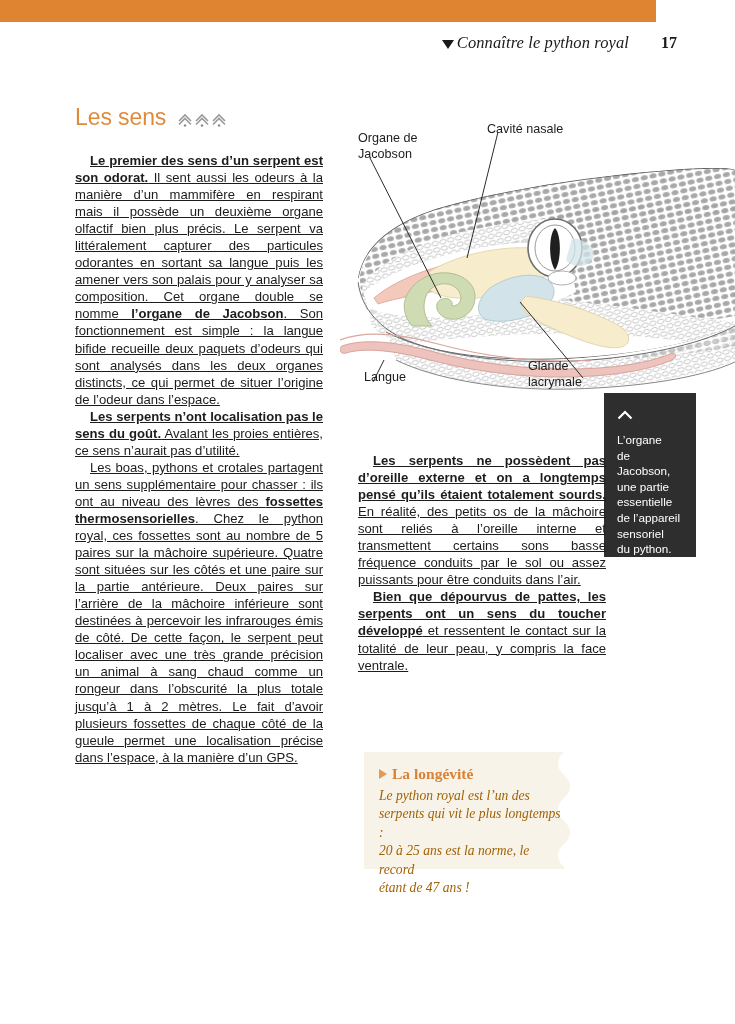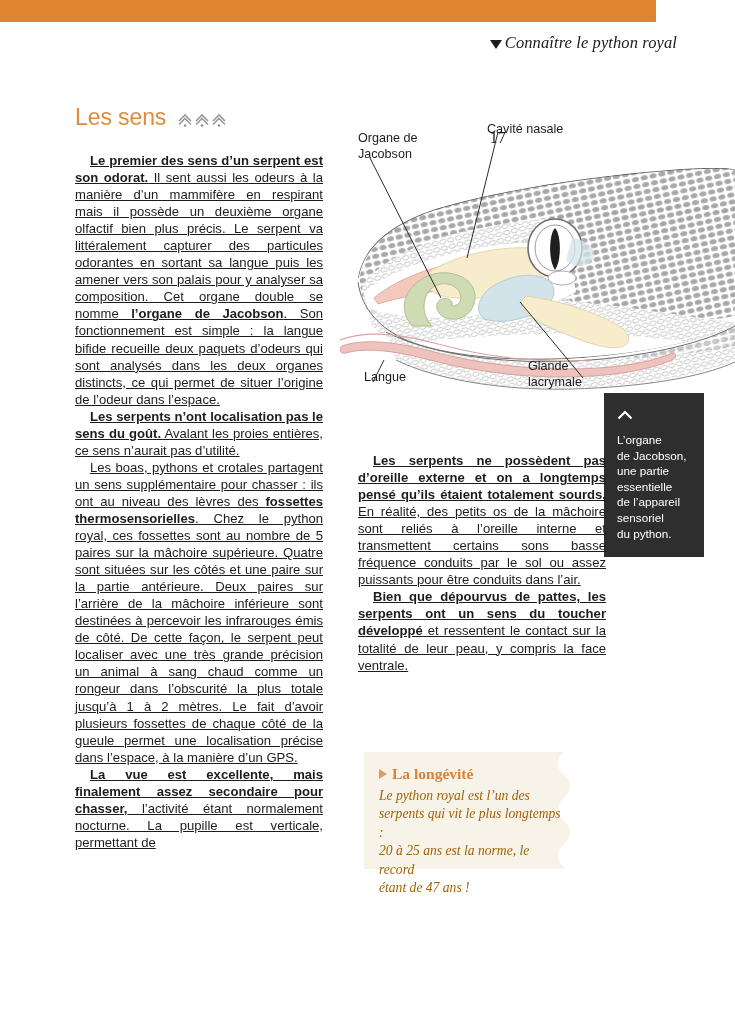--- a/index.html
+++ b/index.html
@@ -30,21 +30,20 @@
   }
 
   
   .running-head {
     position: absolute;
     right: 58px;
     top: 33px;
     display: flex;
     align-items: baseline;
     gap: 32px;
-    flex-direction: column;
   }
   .rh-inner {
     display: flex;
     align-items: center;
     gap: 3px;
   }
   .rh-marker {
     width: 0; height: 0;
     border-left: 6px solid transparent;
     border-right: 6px solid transparent;
@@ -55,24 +54,23 @@
   .rh-text {
     font-family: "Liberation Serif", serif;
     font-style: italic;
     font-size: 16.5px;
     color: #1a1a1a;
     letter-spacing: .1px;
     white-space: nowrap;
   }
   .rh-page {
     font-family: "Liberation Serif", serif;
-    font-weight: normal;
+    font-weight: bold;
     font-size: 16px;
     color: #1a1a1a;
-    margin-top: 44px;
   }
 
   
   .section-head {
     position: absolute;
     left: 75px;
     top: 104px;
     display: flex;
     align-items: center;
     gap: 11px;
@@ -133,21 +131,21 @@
   .lbl-jacobson { left: 358px; top: 131px; width: 92px; }
   .lbl-cavite   { left: 487px; top: 122px; width: 110px; }
   .lbl-langue   { left: 364px; top: 370px; }
   .lbl-glande   { left: 528px; top: 359px; width: 80px; }
 
   
   .caption-box {
     position: absolute;
     left: 604px;
     top: 393px;
-    width: 100px;
+    width: 92px;
     height: 164px;
     background: #2e2e2e;
     padding: 13px 12px 10px 13px;
   }
   .cap-chev { margin-bottom: 8px; }
   .caption-text {
     font-family: "Liberation Sans", sans-serif;
     font-size: 11.7px;
     line-height: 15.6px;
     color: #ffffff;
@@ -346,21 +344,20 @@
 essentielle
 de l’appareil
 sensoriel
 du python.</div>
   </div>
 
   <div class="col col-left">
     <p><span class="indent"></span><b>Le premier des sens d’un serpent est son odorat.</b><span> Il sent aussi les odeurs à la manière d’un mammifère en respirant mais il possède un deuxième organe olfactif bien plus précis. Le serpent va littéralement capturer des particules odorantes en sortant sa langue puis les amener vers son palais pour y analyser sa composition. Cet organe double se nomme </span><b>l’organe de Jacobson</b><span>. Son fonctionnement est simple : la langue bifide recueille deux paquets d’odeurs qui sont analysés dans les deux organes distincts, ce qui permet de situer l’origine de l’odeur dans l’espace.</span></p>
     <p><span class="indent"></span><b>Les serpents n’ont localisation pas le sens du goût.</b><span> Avalant les proies entières, ce sens n’aurait pas d’utilité.</span></p>
     <p><span class="indent"></span><span>Les boas, pythons et crotales partagent un sens supplémentaire pour chasser : ils ont au niveau des lèvres des </span><b>fossettes thermosensorielles</b><span>. Chez le python royal, ces fossettes sont au nombre de 5 paires sur la mâchoire supérieure. Quatre sont situées sur les côtés et une paire sur la partie antérieure. Deux paires sur l’arrière de la mâchoire inférieure sont destinées à percevoir les infrarouges émis de côté. De cette façon, le serpent peut localiser avec une très grande précision un animal à sang chaud comme un rongeur dans l’obscurité la plus totale jusqu’à 1 à 2 mètres. Le fait d’avoir plusieurs fossettes de chaque côté de la gueule permet une localisation précise dans l’espace, à la manière d’un GPS.</span></p>
-    <p><span class="indent"></span><b>La vue est excellente, mais finalement assez secondaire pour chasser,</b><span> l’activité étant normalement nocturne. La pupille est verticale, permettant de</span></p>
   </div>
 
   <div class="col col-right-lower">
     <p><span class="indent"></span><b>Les serpents ne possèdent pas d’oreille externe et on a longtemps pensé qu’ils étaient totalement sourds.</b><span> En réalité, des petits os de la mâchoire sont reliés à l’oreille interne et transmettent certains sons basse fréquence conduits par le sol ou assez puissants pour être conduits dans l’air.</span></p>
     <p><span class="indent"></span><b>Bien que dépourvus de pattes, les serpents ont un sens du toucher développé</b><span> et ressentent le contact sur la totalité de leur peau, y compris la face ventrale.</span></p>
   </div>
 
   <div class="tip-box">
     <svg class="tip-bg" viewBox="0 0 219 117" preserveAspectRatio="none" aria-hidden="true">
       <path d="M0,0 L200,0 C192,7 192,16 200,23 C208,30 208,39 200,46 C192,53 192,62 200,69 C208,76 208,85 200,92 C192,99 192,108 200,115 L200,117 L0,117 Z" fill="#f7f3e8"></path>

